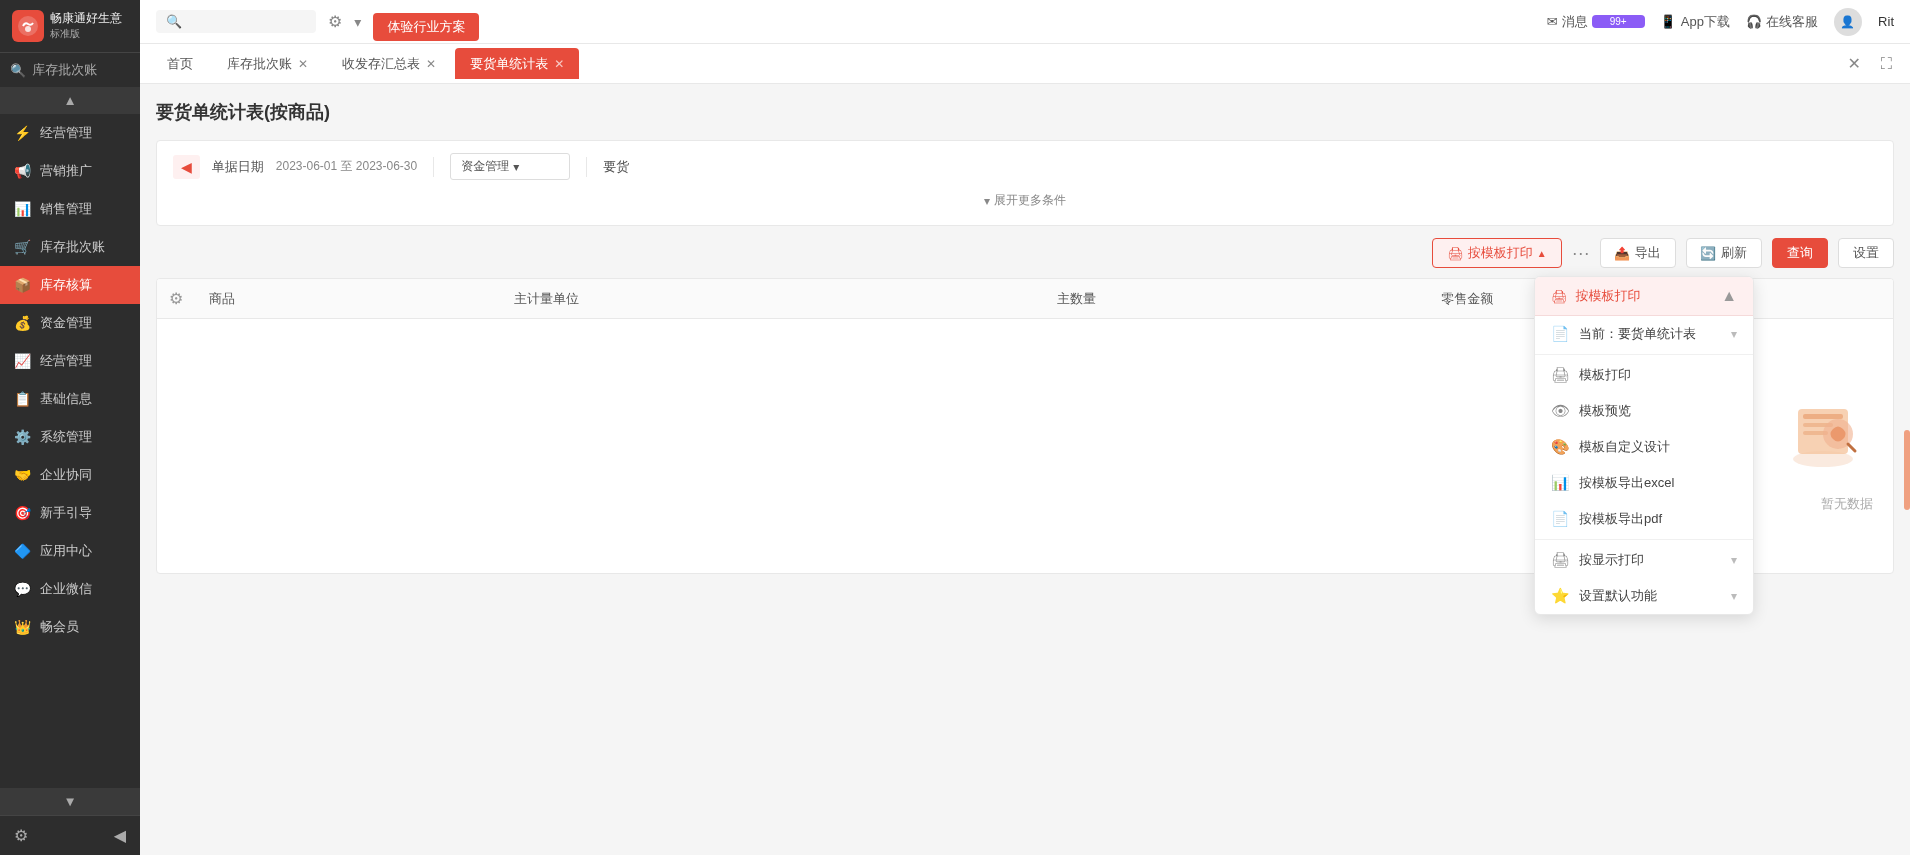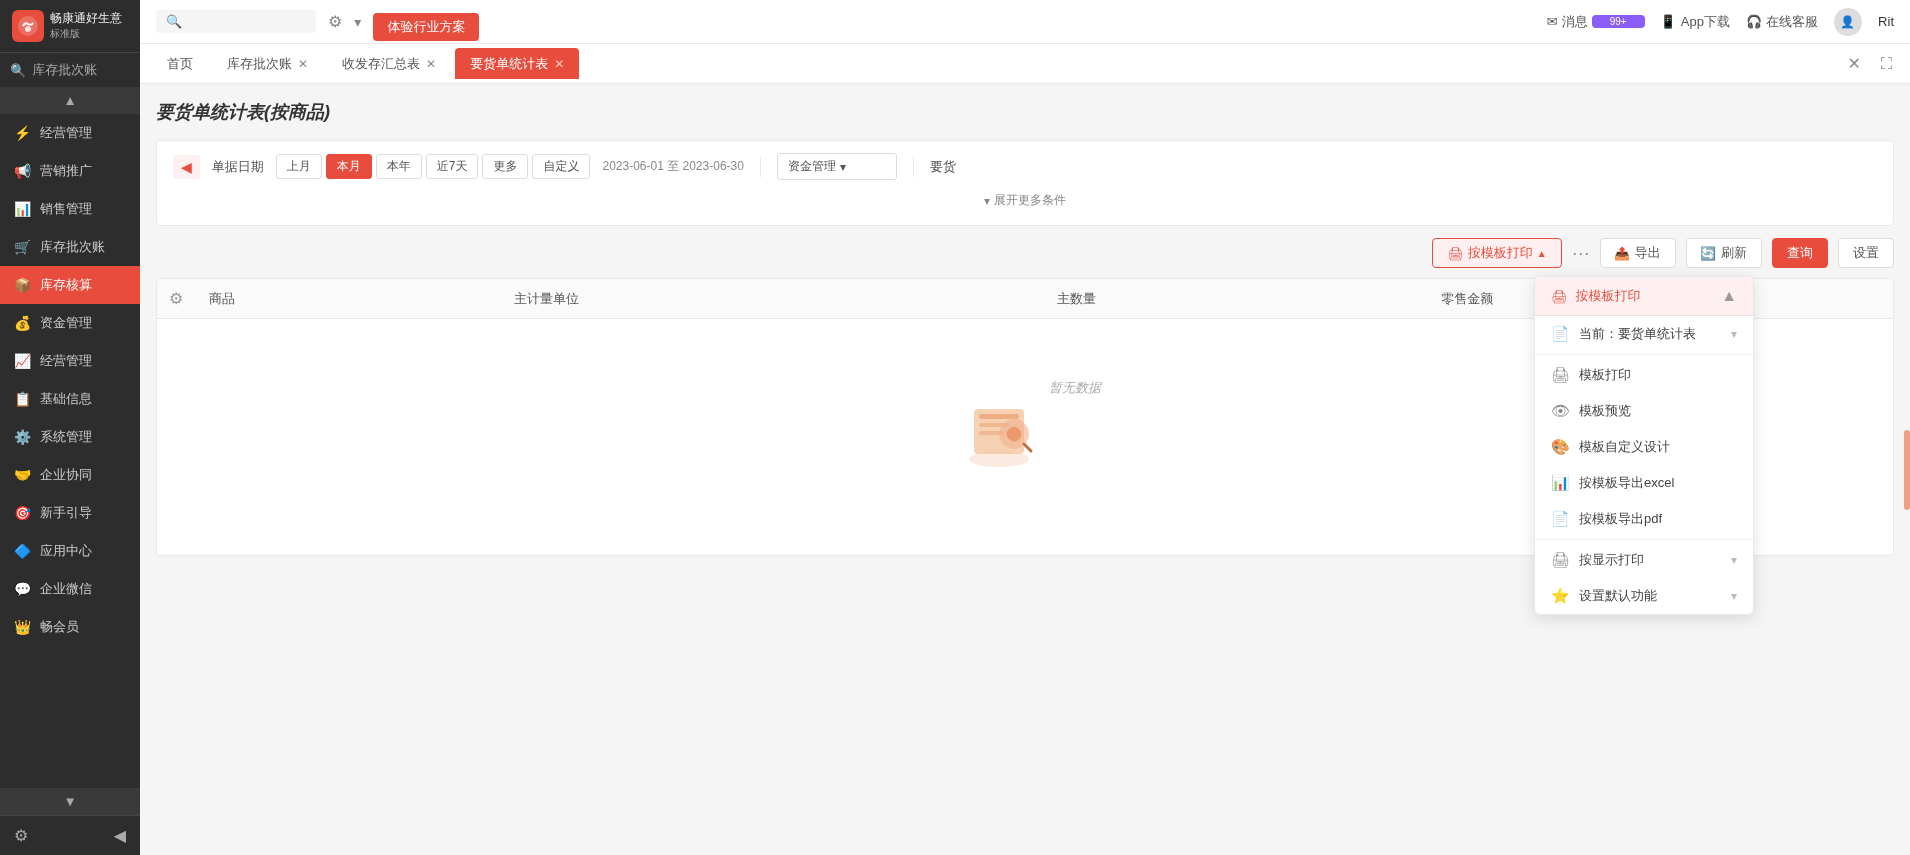--- a/index.html
+++ b/index.html
@@ -102,21 +102,21 @@
     }
     .tab.home { color: #555; }
     .tab.active { background: #e74c3c; color: #fff; }
     .tab-close { font-size: 12px; opacity: 0.7; }
     .tabbar-right { margin-left: auto; display: flex; align-items: center; gap: 8px; }
     .tabbar-ctrl-btn { background: none; border: none; cursor: pointer; color: #888; font-size: 16px; padding: 2px 6px; }
 
     
     .content { flex: 1; overflow: auto; padding: 16px; position: relative; }
     .page-title {
-      font-size: 18px; font-weight: bold; color: #333; margin-bottom: 16px; font-style: italic;
+      font-size: 18px; font-weight: bold; color: #333; margin-bottom: 16px;
     }
 
     
     .filter-bar {
       background: #fff; border-radius: 4px; padding: 12px 16px;
       margin-bottom: 12px; border: 1px solid #e8e8e8;
     }
     .filter-row { display: flex; align-items: center; gap: 12px; flex-wrap: wrap; }
     .filter-label { color: #555; font-size: 13px; white-space: nowrap; }
     .filter-date-btns { display: flex; align-items: center; gap: 4px; }
@@ -158,22 +158,22 @@
     .data-table table { width: 100%; border-collapse: collapse; }
     .data-table th {
       background: #fafafa; padding: 10px 12px; text-align: left;
       font-weight: 500; font-size: 13px; color: #555;
       border-bottom: 1px solid #e8e8e8; white-space: nowrap;
     }
     .settings-icon { color: #999; cursor: pointer; font-size: 16px; }
 
     
     .empty-state {
-      display: flex; flex-direction: row; align-items: flex-start; justify-content: center;
-      padding: 60px 20px; color: #aaa; font-style: italic;
+      display: flex; flex-direction: column; align-items: flex-end; justify-content: center;
+      padding: 60px 20px; color: #aaa;
     }
     .empty-icon {
       width: 100px; height: 100px; margin-bottom: 16px;
     }
 
     
     .dropdown-menu {
       position: absolute; top: 38px; right: 140px;
       background: #fff; border: 1px solid #e8e8e8; border-radius: 6px;
       box-shadow: 0 4px 16px rgba(0,0,0,0.12); z-index: 999; min-width: 220px;
@@ -355,28 +355,20 @@
 
   <div class="content">
     <div class="page-title">要货单统计表(按商品)</div>
 
     <div class="filter-bar">
       <div class="filter-row">
         <div style="display:flex;align-items:center;gap:4px;padding:4px 8px;background:#fef0f0;border-radius:3px;cursor:pointer;">
           <span style="color:#e74c3c;font-size:14px;">◀</span>
         </div>
         <span class="filter-label">单据日期</span>
-        <div class="filter-date-btns">
-          <button class="filter-date-btn">上月</button>
-          <button class="filter-date-btn active">本月</button>
-          <button class="filter-date-btn">本年</button>
-          <button class="filter-date-btn">近7天</button>
-          <button class="filter-date-btn">更多</button>
-          <button class="filter-date-btn">自定义</button>
-        </div>
         <span class="filter-date-range">2023-06-01 至 2023-06-30</span>
         <div class="filter-divider"></div>
         <div class="filter-select">
           <span>资金管理</span>
           <span>▾</span>
         </div>
         <div class="filter-divider"></div>
         <span class="filter-label">要货</span>
       </div>
       <div style="display:flex;justify-content:center;margin-top:8px;">

